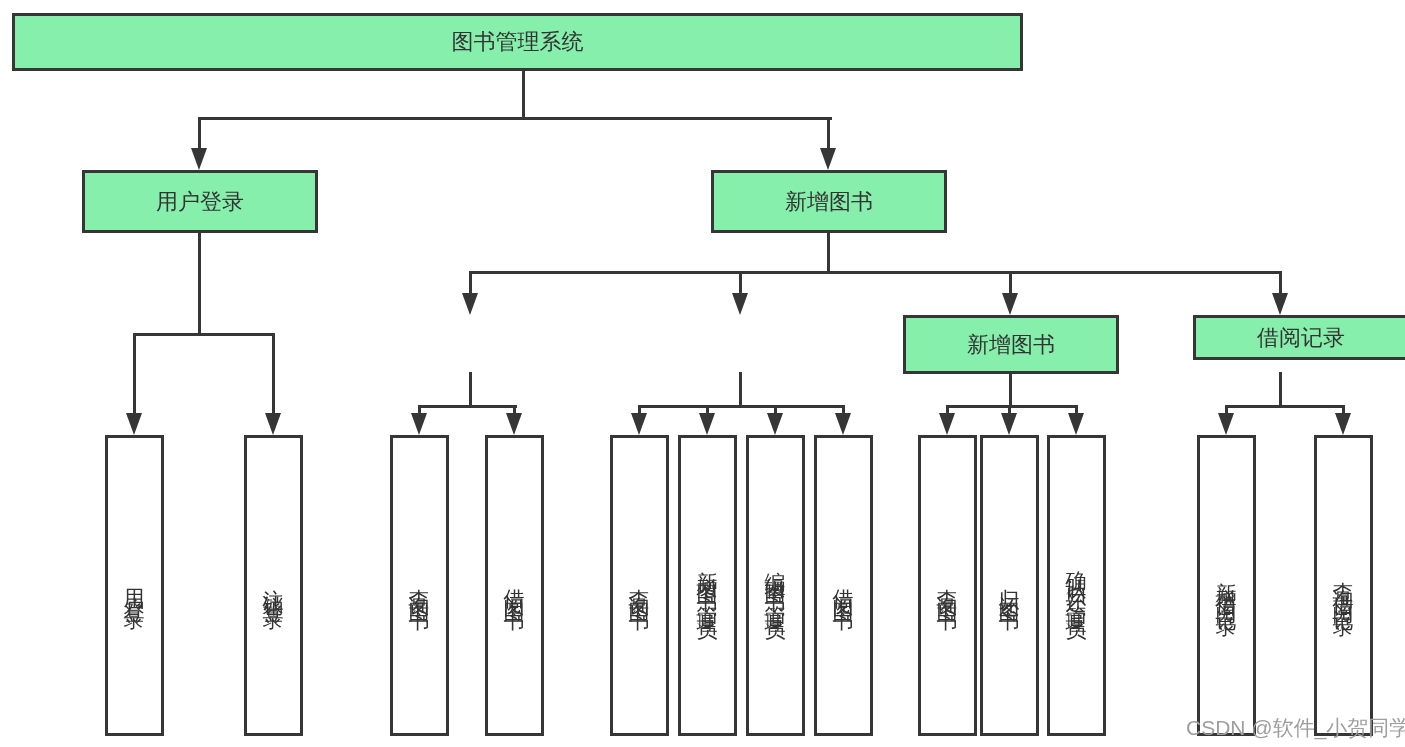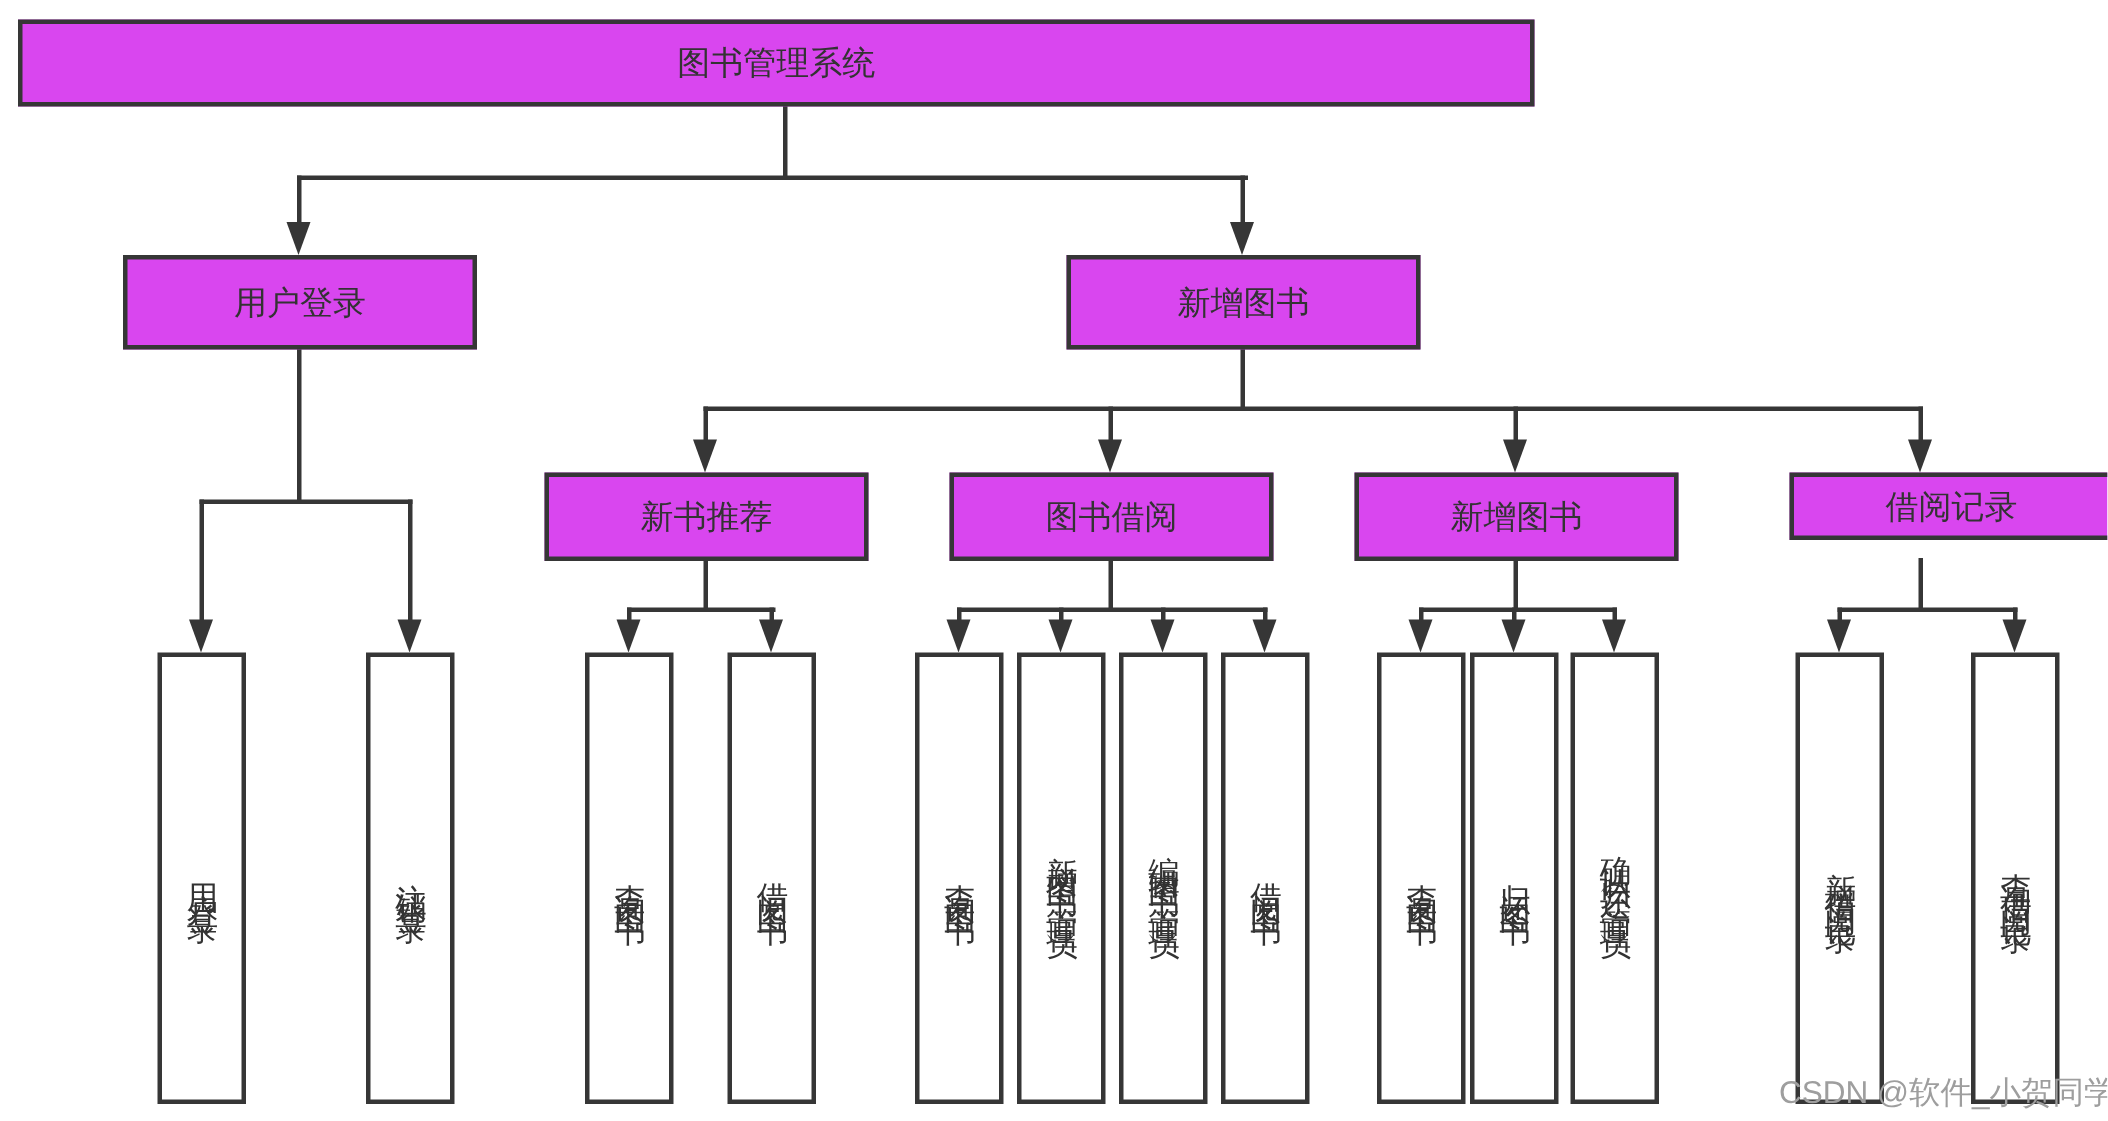--- a/index.html
+++ b/index.html
@@ -14,21 +14,21 @@
     background:#ffffff;
     font-family:"Liberation Sans","DejaVu Sans",sans-serif;
     color:var(--text);
     overflow:hidden;
   }
   
   .node{
     position:absolute;
     box-sizing:border-box;
     border:3px solid var(--line);
-    background:#d946ef;
+    background:#86efac;
     display:flex;align-items:center;justify-content:center;
     font-size:22px;
     color:var(--text);
     z-index:2;
   }
   .leaf{
     position:absolute;
     box-sizing:border-box;
     border:3px solid var(--line);
     background:#ffffff;
@@ -124,26 +124,20 @@
     <span>图书管理系统</span>
   </div>
 
   <div class="node" style="left:82px;top:170px;width:236px;height:63px">
     <span>用户登录</span>
   </div>
   <div class="node" style="left:711px;top:170px;width:236px;height:63px">
     <span>新增图书</span>
   </div>
 
-  <div class="node" style="left:363px;top:315px;width:216px;height:59px">
-    <span>新书推荐</span>
-  </div>
-  <div class="node" style="left:633px;top:315px;width:216px;height:59px">
-    <span>图书借阅</span>
-  </div>
   <div class="node" style="left:903px;top:315px;width:216px;height:59px">
     <span>新增图书</span>
   </div>
   <div class="node" style="left:1193px;top:315px;width:216px;height:45px">
     <span>借阅记录</span>
   </div>
 
   <div class="leaf" style="left:105px;top:435px;width:59px;height:301px">
     <span>用户登录</span>
   </div>

